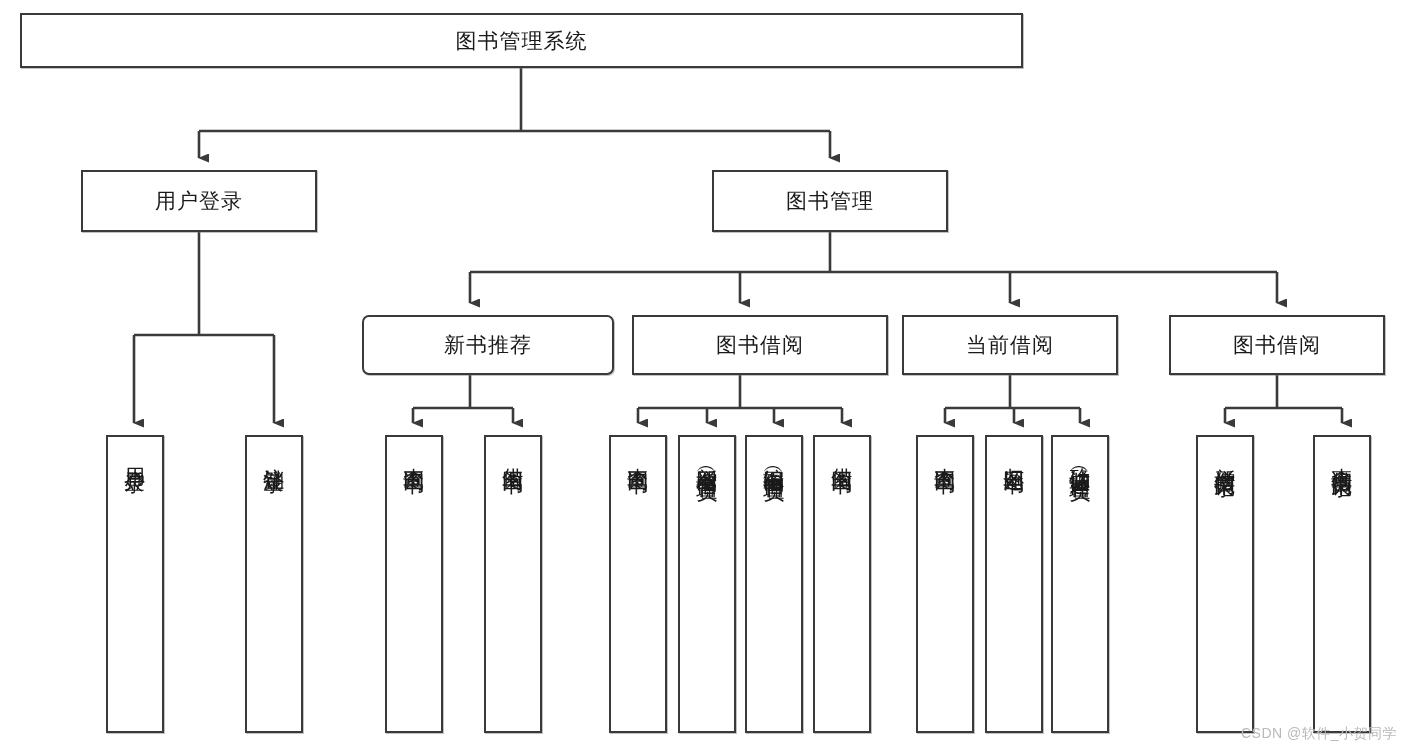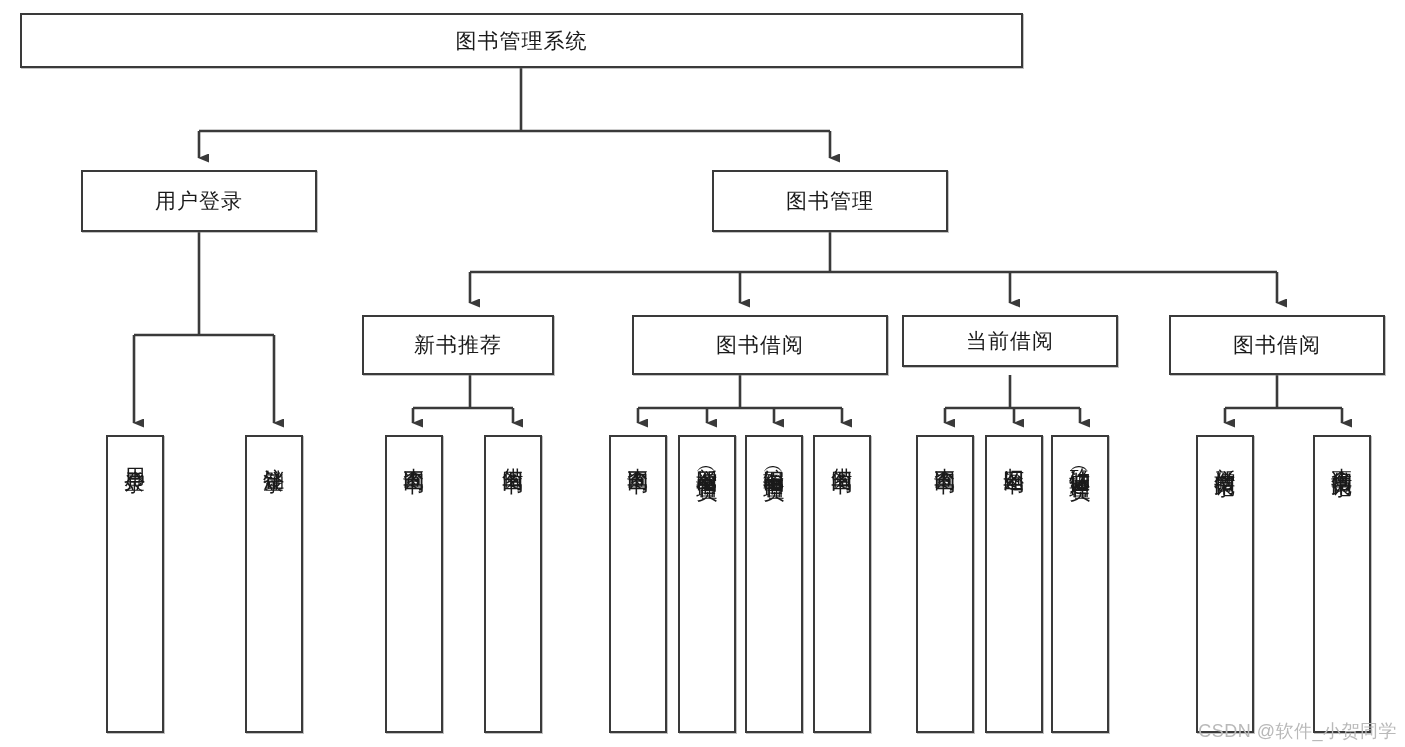--- a/index.html
+++ b/index.html
@@ -55,21 +55,21 @@
     text-orientation: upright;
     font-size: 21px;
     line-height: 1.12;
     letter-spacing: 2px;
     white-space: nowrap;
   }
   #watermark {
     position: absolute;
     right: 8px;
     bottom: 4px;
-    font-size: 18px;
+    font-size: 14px;
     color: #b9b9b9;
     letter-spacing: 0.5px;
     white-space: nowrap;
     user-select: none;
   }
 </style>
 </head>
 <body>
 
 <div id="canvas">
@@ -122,23 +122,23 @@
       <path d="M1225,408 L1225,423" marker-end="url(#arw)"></path>
       <path d="M1342,408 L1342,423" marker-end="url(#arw)"></path>
     </g>
   </svg>
 
   <div class="node horiz root" style="left:20px; top:13px; width:1003px; height:55px;">图书管理系统</div>
 
   <div class="node horiz" style="left:81px; top:170px; width:236px; height:62px;">用户登录</div>
   <div class="node horiz" style="left:712px; top:170px; width:236px; height:62px;">图书管理</div>
 
-  <div class="node horiz" style="left:362px; top:315px; width:192px; height:60px;">新书推荐</div>
+  <div class="node horiz" style="left:362px; top:315px; width:252px; height:60px;border-radius:7px;">新书推荐</div>
   <div class="node horiz" style="left:632px; top:315px; width:256px; height:60px;">图书借阅</div>
-  <div class="node horiz" style="left:902px; top:315px; width:216px; height:52px;">当前借阅</div>
+  <div class="node horiz" style="left:902px; top:315px; width:216px; height:60px;">当前借阅</div>
   <div class="node horiz" style="left:1169px; top:315px; width:216px; height:60px;">图书借阅</div>
 
   <div class="node leaf" style="left:106px; top:435px; width:58px; height:298px;">
     <span class="vtext">用户登录</span>
   </div>
   <div class="node leaf" style="left:245px; top:435px; width:58px; height:298px;">
     <span class="vtext">注销登录</span>
   </div>
 
   <div class="node leaf" style="left:385px; top:435px; width:58px; height:298px;">

